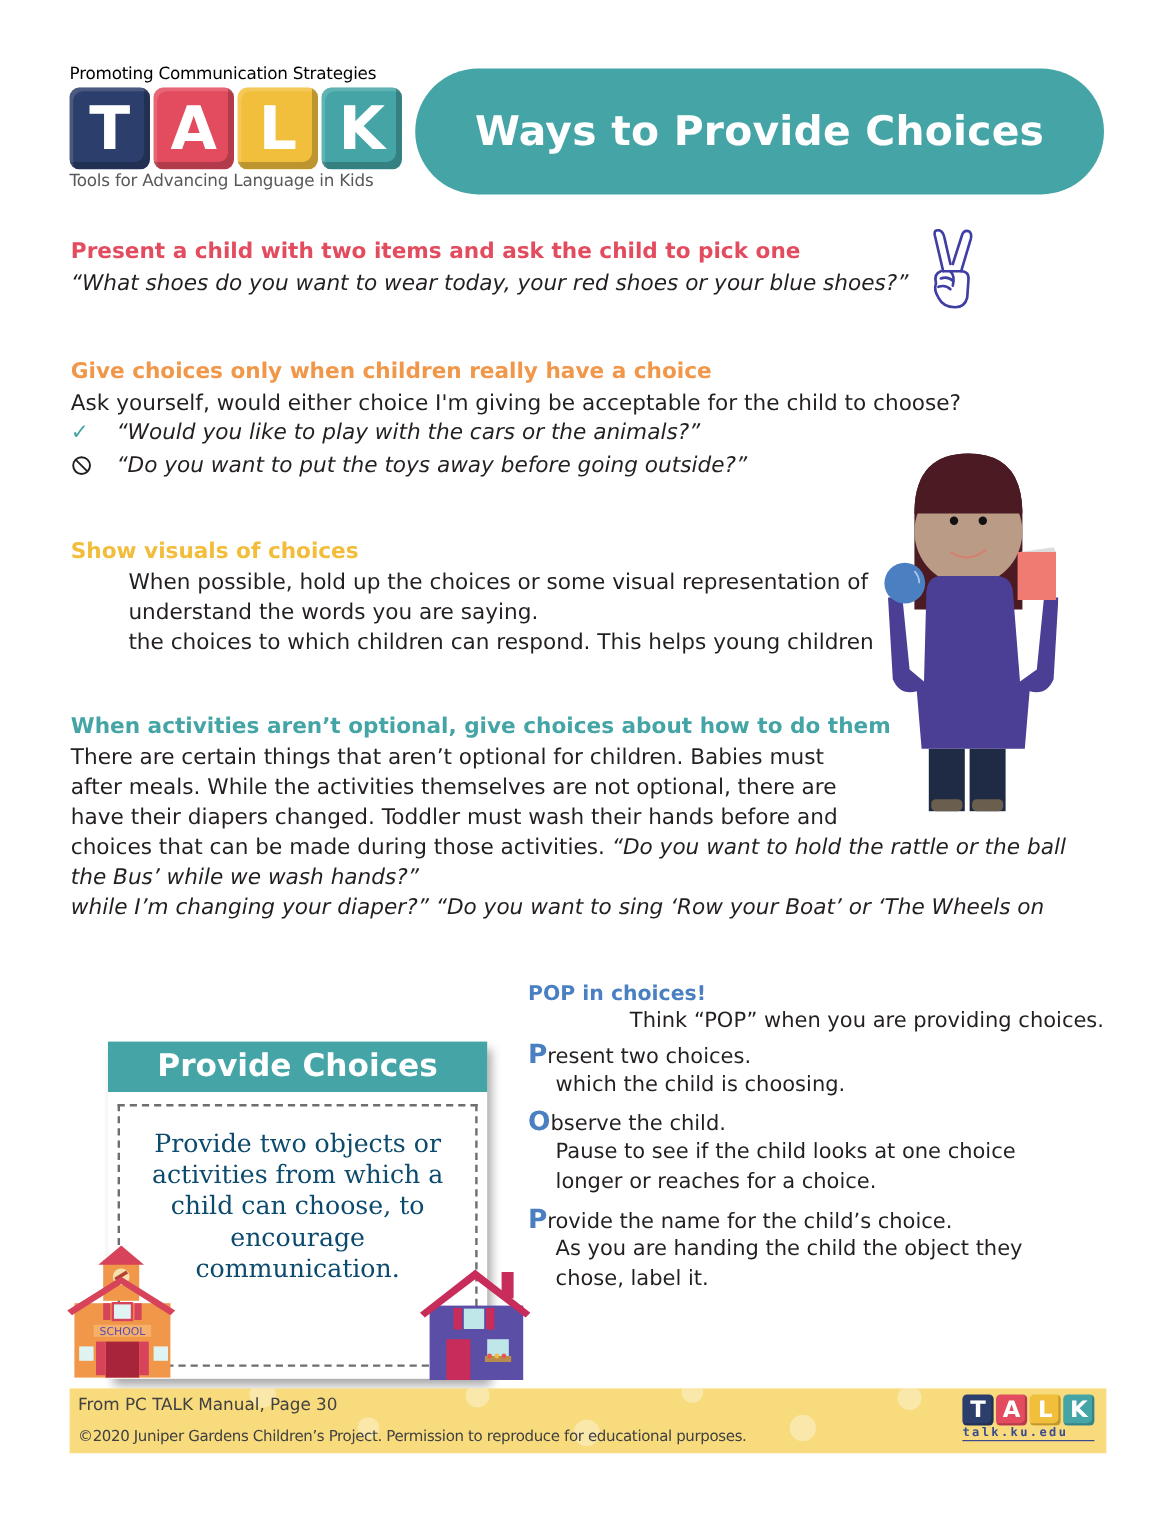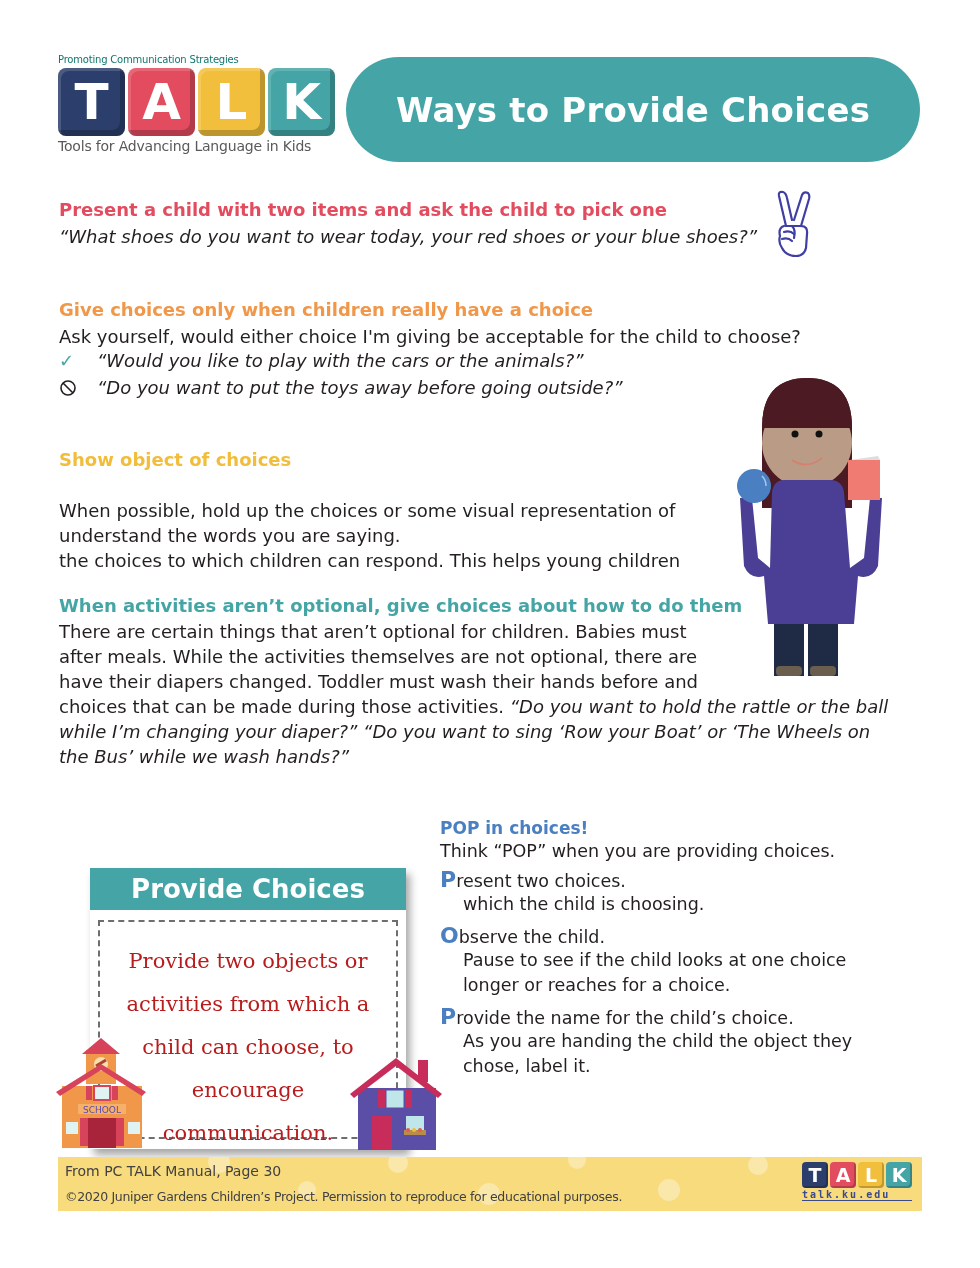--- a/index.html
+++ b/index.html
@@ -1,21 +1,21 @@
 <!DOCTYPE html>
 <html><head>
 <meta charset="utf-8">
 <style>
   * { box-sizing: border-box; margin: 0; padding: 0; }
   html, body { width: 980px; height: 1268px; background: #ffffff; overflow: hidden; }
   body { position: relative; font-family: "DejaVu Sans", sans-serif; color: #231f20; }
 
   
   .logo { position: absolute; left: 58px; top: 54px; width: 285px; }
-  .logo-top { font-size: 10px; color: #0f766e; letter-spacing: -0.2px; white-space: nowrap; }
+  .logo-top { font-size: 14px; color: #000000; letter-spacing: -0.2px; white-space: nowrap; }
   .logo-bottom { font-size: 14px; color: #58595b; letter-spacing: -0.2px; white-space: nowrap; margin-top: 2px; }
   .blocks { display: flex; gap: 3px; margin-top: 3px; }
   .block { width: 67px; height: 68px; border-radius: 8px; display: flex; align-items: center; justify-content: center;
            font-family: "DejaVu Sans", sans-serif; font-weight: bold; font-size: 50px; color: #fff;
            box-shadow: inset -5px -6px 0 rgba(0,0,0,0.22), inset 3px 3px 0 rgba(255,255,255,0.15); }
 
   
   .title-pill { position: absolute; left: 346px; top: 57px; width: 574px; height: 105px; border-radius: 53px;
                 display: flex; align-items: center; justify-content: center; }
   .title-pill span { color: #fff; font-weight: bold; font-size: 34px; letter-spacing: 0.2px; }
@@ -25,26 +25,26 @@
   .italic { font-style: italic; }
   .bullet-row { position: absolute; left: 59px; font-size: 18px; display: flex; align-items: center; white-space: nowrap; }
   .bullet-row .ico { width: 38px; display: inline-flex; align-items: center; }
 
   
   .card { position: absolute; left: 90px; top: 868px; width: 316px; height: 281px; background: #fff;
           box-shadow: 4px 6px 8px rgba(0,0,0,0.35); }
   .card-head { height: 42px; display: flex; align-items: center; justify-content: center; color: #fff; font-weight: bold; font-size: 26px; }
   .card-body { position: absolute; left: 8px; top: 52px; right: 8px; bottom: 10px; border: 2px dashed #6d6e71;
                display: flex; align-items: flex-start; justify-content: center; padding-top: 18px; }
-  .card-body p { font-family: "DejaVu Serif", serif; font-size: 21px; line-height: 43px; text-align: center; color: #b91c1c; width: 280px; }
+  .card-body p { font-family: "DejaVu Serif", serif; font-size: 21px; line-height: 26px; text-align: center; color: #0c4a6e; width: 280px; }
 
   
   .pop { position: absolute; left: 440px; top: 818px; width: 480px; }
   .pop-title { font-weight: bold; font-size: 17px; }
-  .pop-intro { font-size: 17.5px; margin-top: 3px; }
+  .pop-intro { font-size: 17.5px; margin-top: 3px; text-align: right; }
   .pop-item { margin-top: 6px; }
   .pop-main { font-size: 17.5px; }
   .pop-letter { font-weight: bold; font-size: 22px; }
   .pop-sub { font-size: 17.5px; line-height: 25px; padding-left: 23px; }
 
   
   .footer { position: absolute; left: 58px; top: 1157px; width: 864px; height: 54px; overflow: hidden; }
   .footer .dots span { position: absolute; border-radius: 50%; background: rgba(255,255,255,0.35); }
   .footer-line1 { position: absolute; left: 7px; top: 6px; font-size: 14px; color: #414042; }
   .footer-line2 { position: absolute; left: 7px; top: 32px; font-size: 12.5px; color: #414042; letter-spacing: -0.3px; }
@@ -97,22 +97,22 @@
 <div class="bullet-row" style="top:377px">
   <span class="ico">
     <svg width="18" height="18" viewBox="0 0 18 18">
         <circle cx="9" cy="9" r="7" fill="none" stroke="#231f20" stroke-width="1.6"></circle>
         <line x1="4" y1="4" x2="14" y2="14" stroke="#231f20" stroke-width="1.6"></line>
       </svg>
   </span>
   <span class="italic">“Do you want to put the toys away before going outside?”</span>
 </div>
 
-<div class="heading" style="top:449px;color:#f1bd3a">Show object of choices</div>
-<div class="body" style="top:498px;">
+<div class="heading" style="top:449px;color:#f1bd3a">Show visuals of choices</div>
+<div class="body" style="top:473px;margin-left:48px;">
   <div>When possible, hold up the choices or some visual representation of</div>
   <div>understand the words you are saying.</div>
   <div>the choices to which children can respond. This helps young children</div>
 </div>
 
 <div style="position:absolute;left:732px;top:368px;width:150px;height:312px;">
   <svg width="150" height="312" viewBox="0 0 150 312">
 
     <path d="M30 60 Q30 10 75 10 Q120 10 120 60 L120 140 L30 140 Z" fill="#4b1a22"></path>
 
@@ -139,22 +139,22 @@
     <path d="M118 92 L146 88 L148 92" fill="#ddd"></path>
   </svg>
 </div>
 
 <div class="heading" style="top:595px;color:#45a5a6">When activities aren’t optional, give choices about how to do them</div>
 <div class="body" style="top:619px;white-space:nowrap">
   <div>There are certain things that aren’t optional for children. Babies must</div>
   <div>after meals. While the activities themselves are not optional, there are</div>
   <div>have their diapers changed. Toddler must wash their hands before and</div>
   <div><span>choices that can be made during those activities. </span><span class="italic">“Do you want to hold the rattle or the ball</span></div>
+  <div class="italic">the Bus’ while we wash hands?”</div>
   <div class="italic">while I’m changing your diaper?” “Do you want to sing ‘Row your Boat’ or ‘The Wheels on</div>
-  <div class="italic">the Bus’ while we wash hands?”</div>
 </div>
 
 <div class="card">
   <div class="card-head" style="background:#45a5a6">Provide Choices</div>
   <div class="card-body">
     <p>Provide two objects or activities from which a child can choose, to encourage communication.</p>
   </div>
 </div>
 
 <div style="position:absolute;left:56px;top:1036px;width:92px;height:114px;">

